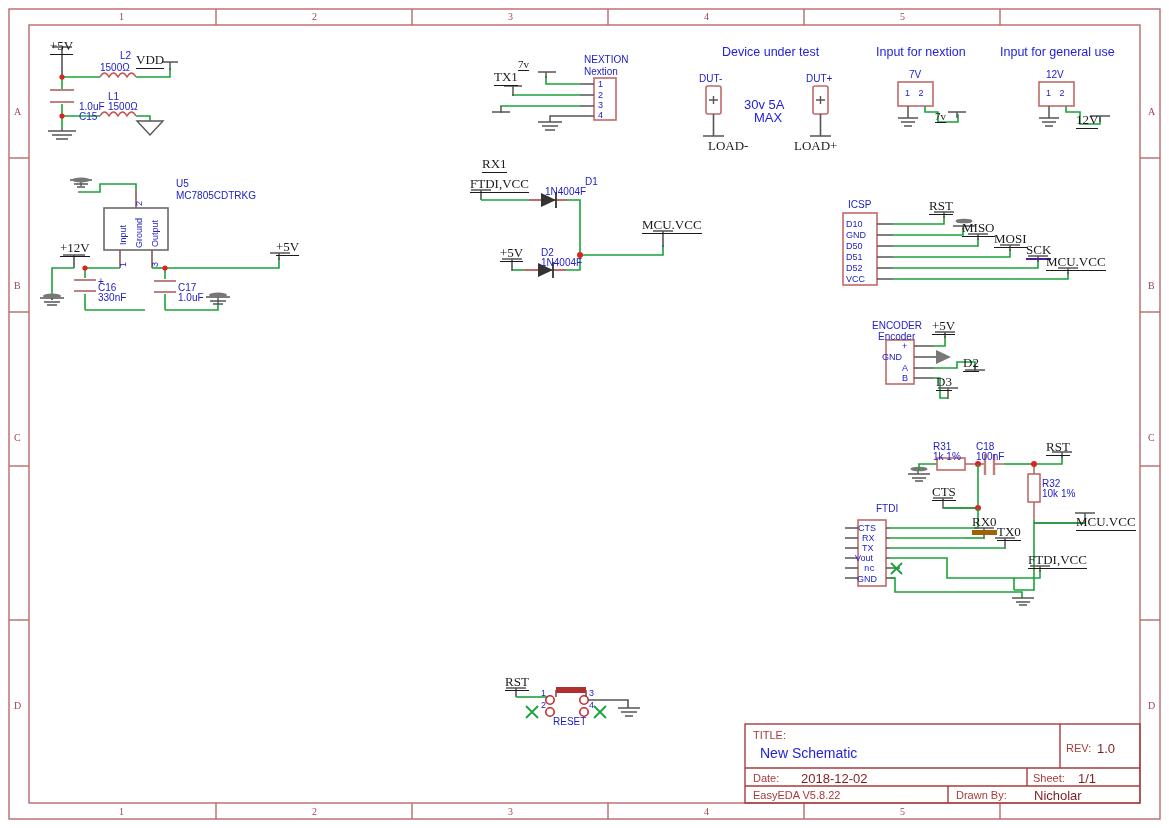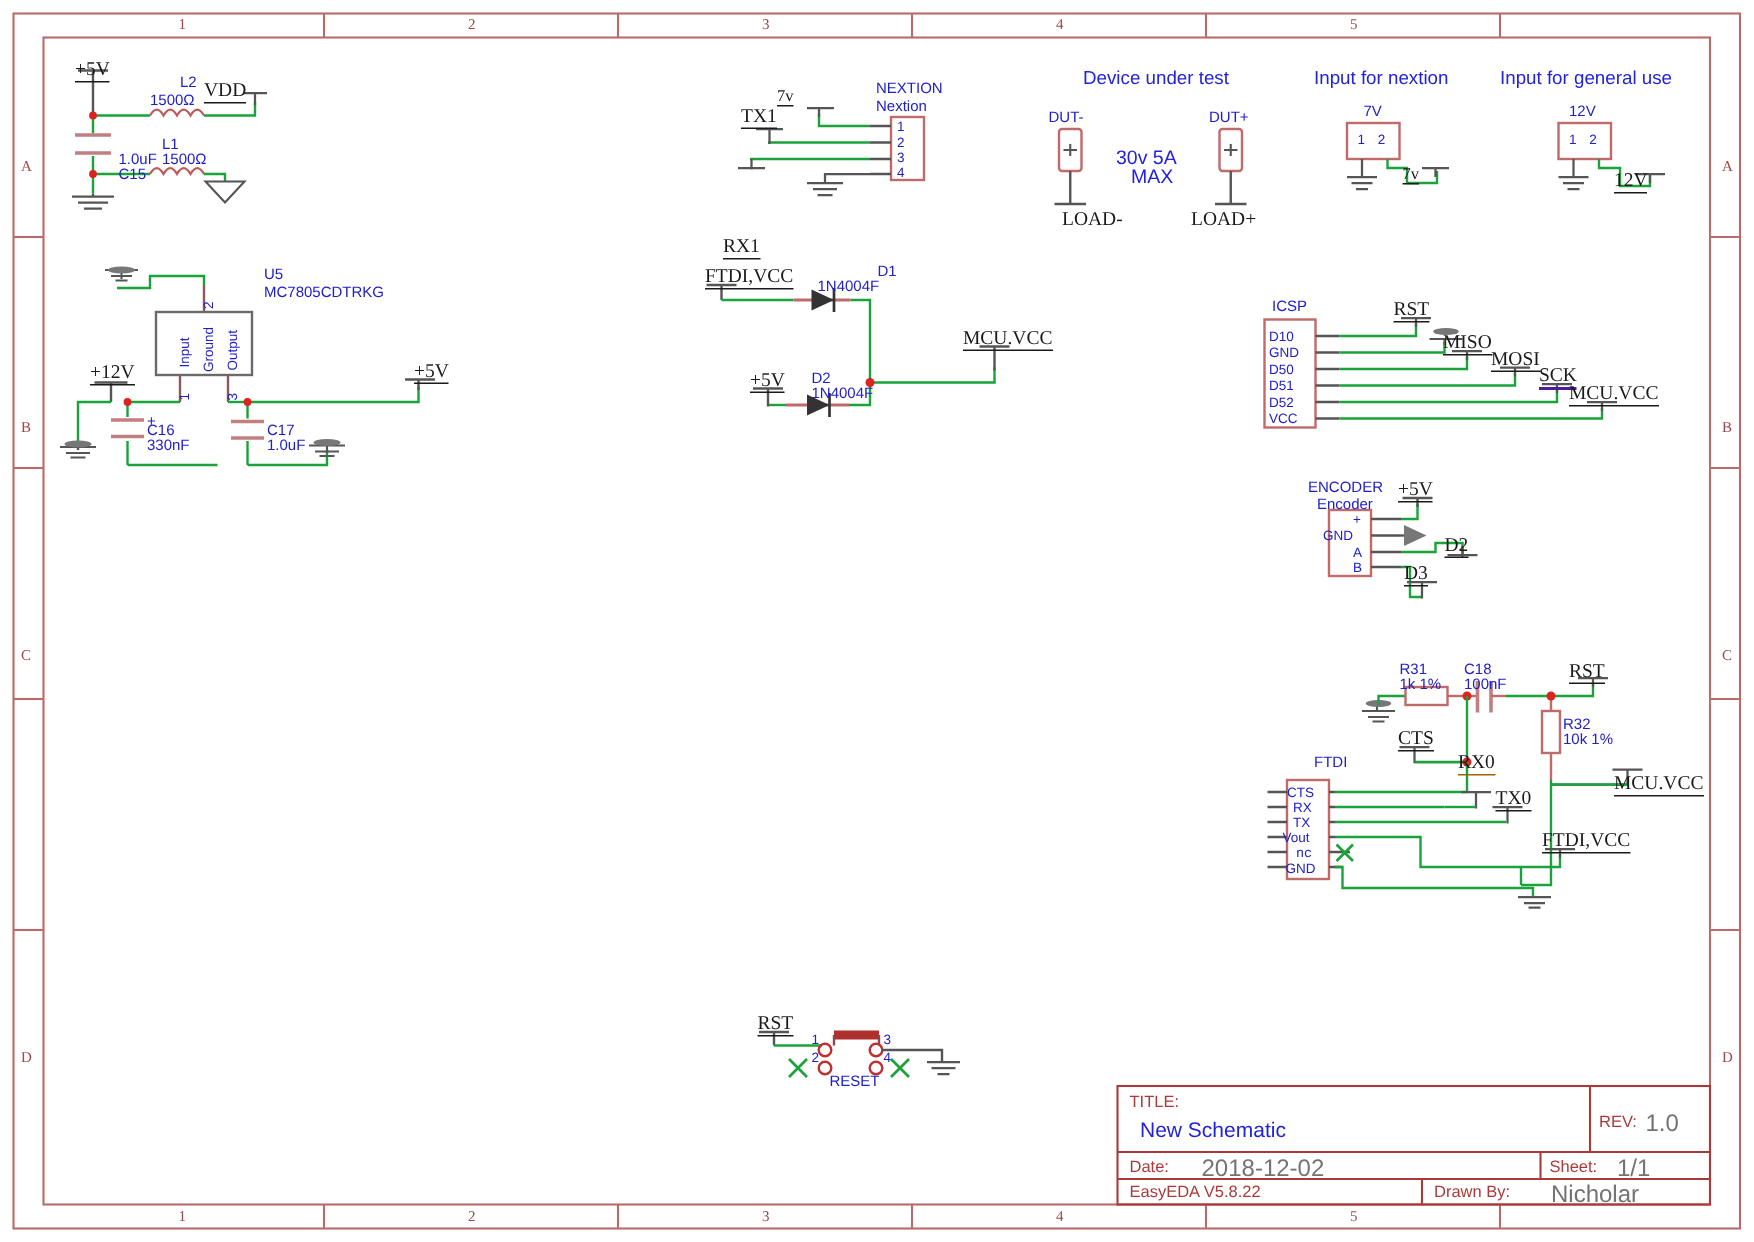--- a/index.html
+++ b/index.html
@@ -10,21 +10,21 @@
   
   .net{font-family:"Liberation Serif",serif;font-size:13px;color:#1a1a1a;}
   .net-s{font-family:"Liberation Serif",serif;font-size:11px;color:#1a1a1a;}
   
   .des{font-family:"Liberation Sans",sans-serif;font-size:10px;color:#2020c8;}
   .pin{font-family:"Liberation Sans",sans-serif;font-size:9px;color:#2020c8;}
   .hdr{font-family:"Liberation Sans",sans-serif;font-size:12.5px;color:#2222dd;}
   .big{font-family:"Liberation Sans",sans-serif;font-size:13px;color:#2222dd;}
   .frmlab{font-family:"Liberation Serif",serif;font-size:10px;color:#a04646;}
   .tb-k{font-family:"Liberation Sans",sans-serif;font-size:11px;color:#aa3a3a;}
-  .tb-v{font-family:"Liberation Sans",sans-serif;font-size:16px;color:#737373;}
+  .tb-v{font-family:"Liberation Sans",sans-serif;font-size:13px;color:#7f1d1d;}
   .tb-v2{font-family:"Liberation Sans",sans-serif;font-size:14px;color:#2222dd;}
   .rot{transform:rotate(-90deg);transform-origin:0 0;}
 </style>
 </head>
 <body>
 
 <div id="sheet">
 
   <svg width="1169" height="828" viewBox="0 0 1169 828" style="position:absolute;left:0;top:0;">
 
@@ -422,21 +422,21 @@
   <div class="lbl des" style="left:1042px;top:478px;">R32</div>
   <div class="lbl des" style="left:1042px;top:488px;">10k 1%</div>
   <div class="lbl net" style="left:932px;top:484px;border-bottom:1px solid #1a1a1a;">CTS</div>
   <div class="lbl des" style="left:876px;top:503px;">FTDI</div>
   <div class="lbl pin" style="left:858px;top:523px;">CTS</div>
   <div class="lbl pin" style="left:862px;top:533px;">RX</div>
   <div class="lbl pin" style="left:862px;top:543px;">TX</div>
   <div class="lbl pin" style="left:855px;top:553px;">Vout</div>
   <div class="lbl pin" style="left:864px;top:564px;font-family:Liberation Mono, monospace;">nc</div>
   <div class="lbl pin" style="left:857px;top:574px;">GND</div>
-  <div class="lbl net" style="left:972px;top:500px;border-bottom:1px solid #a16207;text-align:center;">RX0</div>
+  <div class="lbl net" style="left:972px;top:514px;border-bottom:5px solid #a16207;text-align:center;">RX0</div>
   <div class="lbl net" style="left:997px;top:524px;border-bottom:1px solid #1a1a1a;">TX0</div>
   <div class="lbl net" style="left:1076px;top:514px;border-bottom:1px solid #1a1a1a;">MCU.VCC</div>
   <div class="lbl net" style="left:1028px;top:552px;border-bottom:1px solid #1a1a1a;">FTDI,VCC</div>
 
   <div class="lbl net" style="left:505px;top:674px;border-bottom:1px solid #1a1a1a;">RST</div>
   <div class="lbl des" style="left:553px;top:676px;margin-top:40px;">RESET</div>
   <div class="lbl pin" style="left:541px;top:688px;">1</div>
   <div class="lbl pin" style="left:541px;top:700px;">2</div>
   <div class="lbl pin" style="left:589px;top:688px;">3</div>
   <div class="lbl pin" style="left:589px;top:700px;">4</div>

